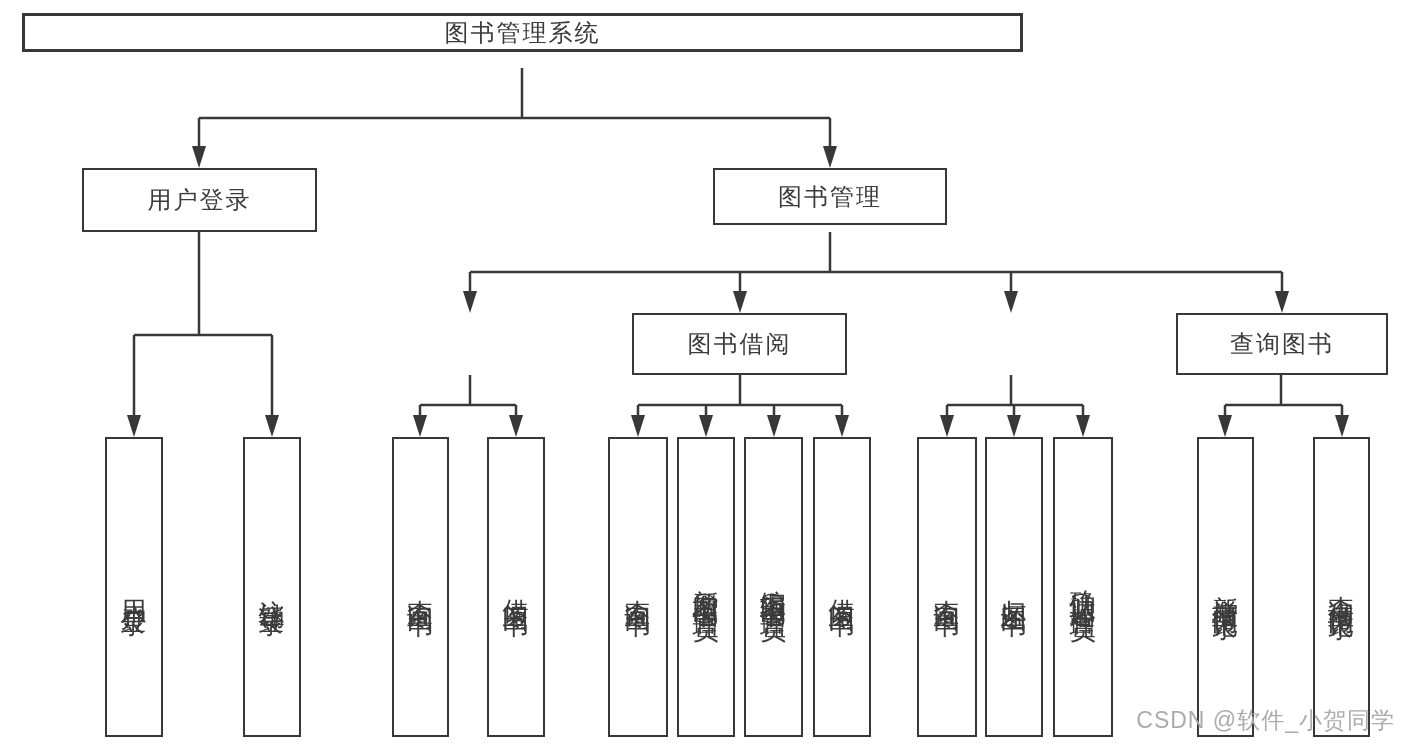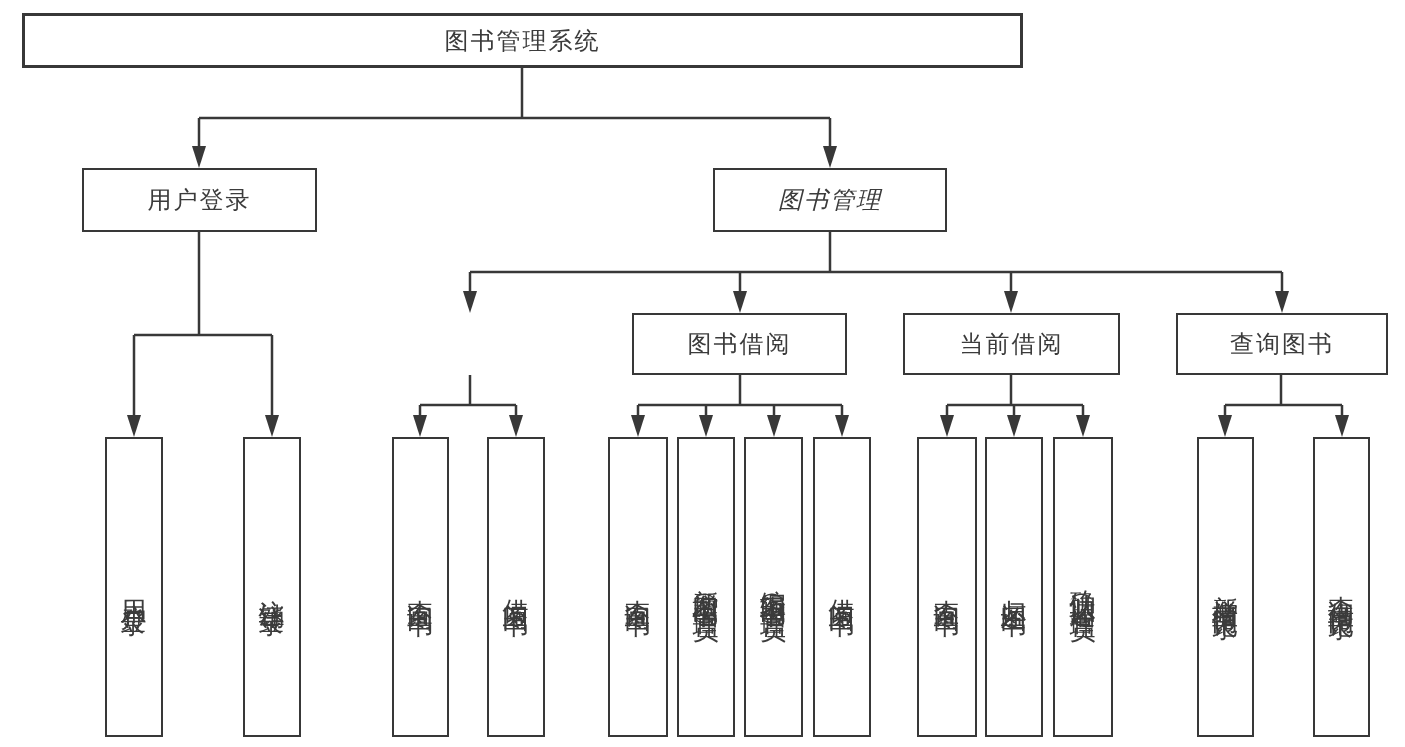--- a/index.html
+++ b/index.html
@@ -76,36 +76,33 @@
     <path d="M1011 375 V405 M947 405 H1083 M947 405 V422 M1014 405 V422 M1083 405 V422"></path>
     <polygon points="940,415 954,415 947,437"></polygon>
     <polygon points="1007,415 1021,415 1014,437"></polygon>
     <polygon points="1076,415 1090,415 1083,437"></polygon>
 
     <path d="M1281 375 V405 M1225 405 H1342 M1225 405 V422 M1342 405 V422"></path>
     <polygon points="1218,415 1232,415 1225,437"></polygon>
     <polygon points="1335,415 1349,415 1342,437"></polygon>
   </svg>
 
-  <div class="node root h" style="left:22px; top:13px; width:1001px; height:55px;">
+  <div class="node root h" style="left:22px; top:13px; width:1001px; height:39px;">
     <span>图书管理系统</span>
   </div>
 
   <div class="node h" style="left:82px; top:168px; width:235px; height:64px;">
     <span>用户登录</span>
   </div>
-  <div class="node h" style="left:713px; top:168px; width:234px; height:64px;font-style:italic;">
+  <div class="node h" style="left:713px; top:168px; width:234px; height:57px;">
     <span>图书管理</span>
   </div>
 
   <div class="node h" style="left:632px; top:313px; width:215px; height:62px;text-align:center;">
     <span>图书借阅</span>
-  </div>
-  <div class="node h" style="left:903px; top:313px; width:217px; height:62px;">
-    <span>当前借阅</span>
   </div>
   <div class="node h" style="left:1176px; top:313px; width:212px; height:62px;">
     <span>查询图书</span>
   </div>
 
   <div class="node v" style="left:105px; top:437px; width:58px; height:300px;">
     <span>用户登录</span>
   </div>
   <div class="node v" style="left:243px; top:437px; width:58px; height:300px;">
     <span>注销登录</span>
@@ -141,14 +138,15 @@
     <span>确认归还（管理员）</span>
   </div>
 
   <div class="node v" style="left:1197px; top:437px; width:57px; height:300px;">
     <span>新增借阅记录</span>
   </div>
   <div class="node v" style="left:1313px; top:437px; width:57px; height:300px;">
     <span>查询借阅记录</span>
   </div>
 
+  <div class="watermark">CSDN @软件_小贺同学</div>
 
 </div>
 
 </body></html>

